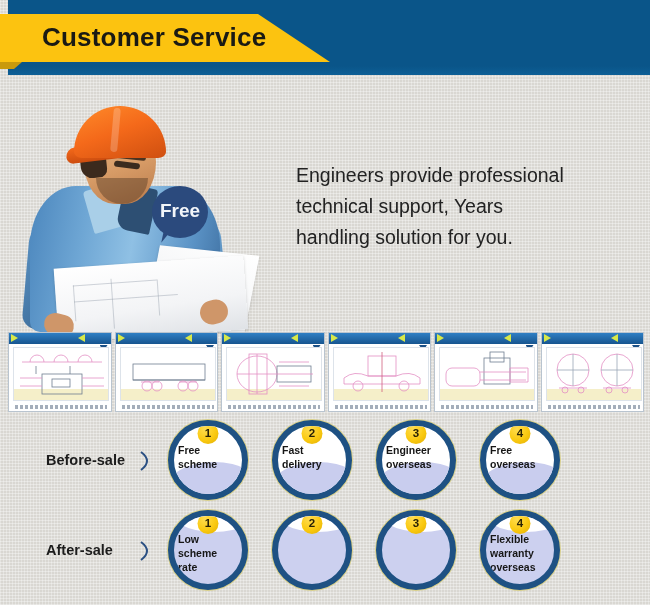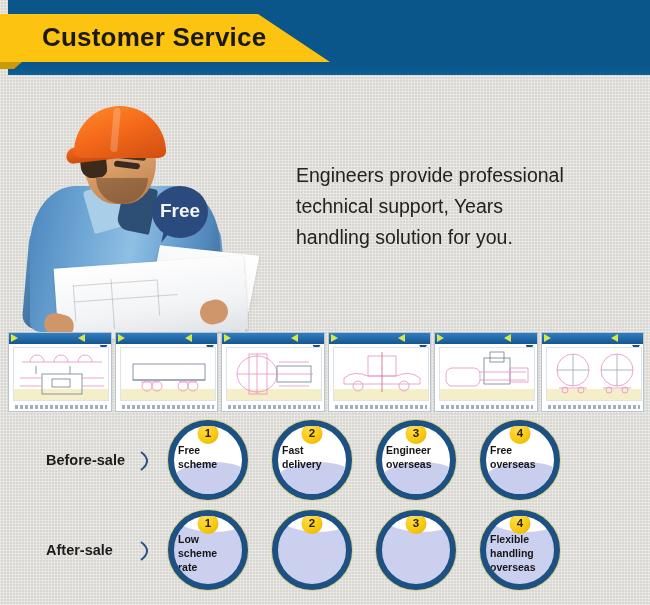--- a/index.html
+++ b/index.html
@@ -625,19 +625,19 @@
     <div class="circle" style="left:376px;">
       <div class="circle-wave"></div>
       <div class="badge">3</div>
     </div>
 
     <div class="circle" style="left:480px;">
       <div class="circle-wave"></div>
       <div class="badge">4</div>
       <div class="circle-text">
         <div>Flexible</div>
-        <div>handling</div>
+        <div>warranty</div>
         <div>overseas</div>
       </div>
     </div>
   </div>
 
 </div>
 
 </body></html>

